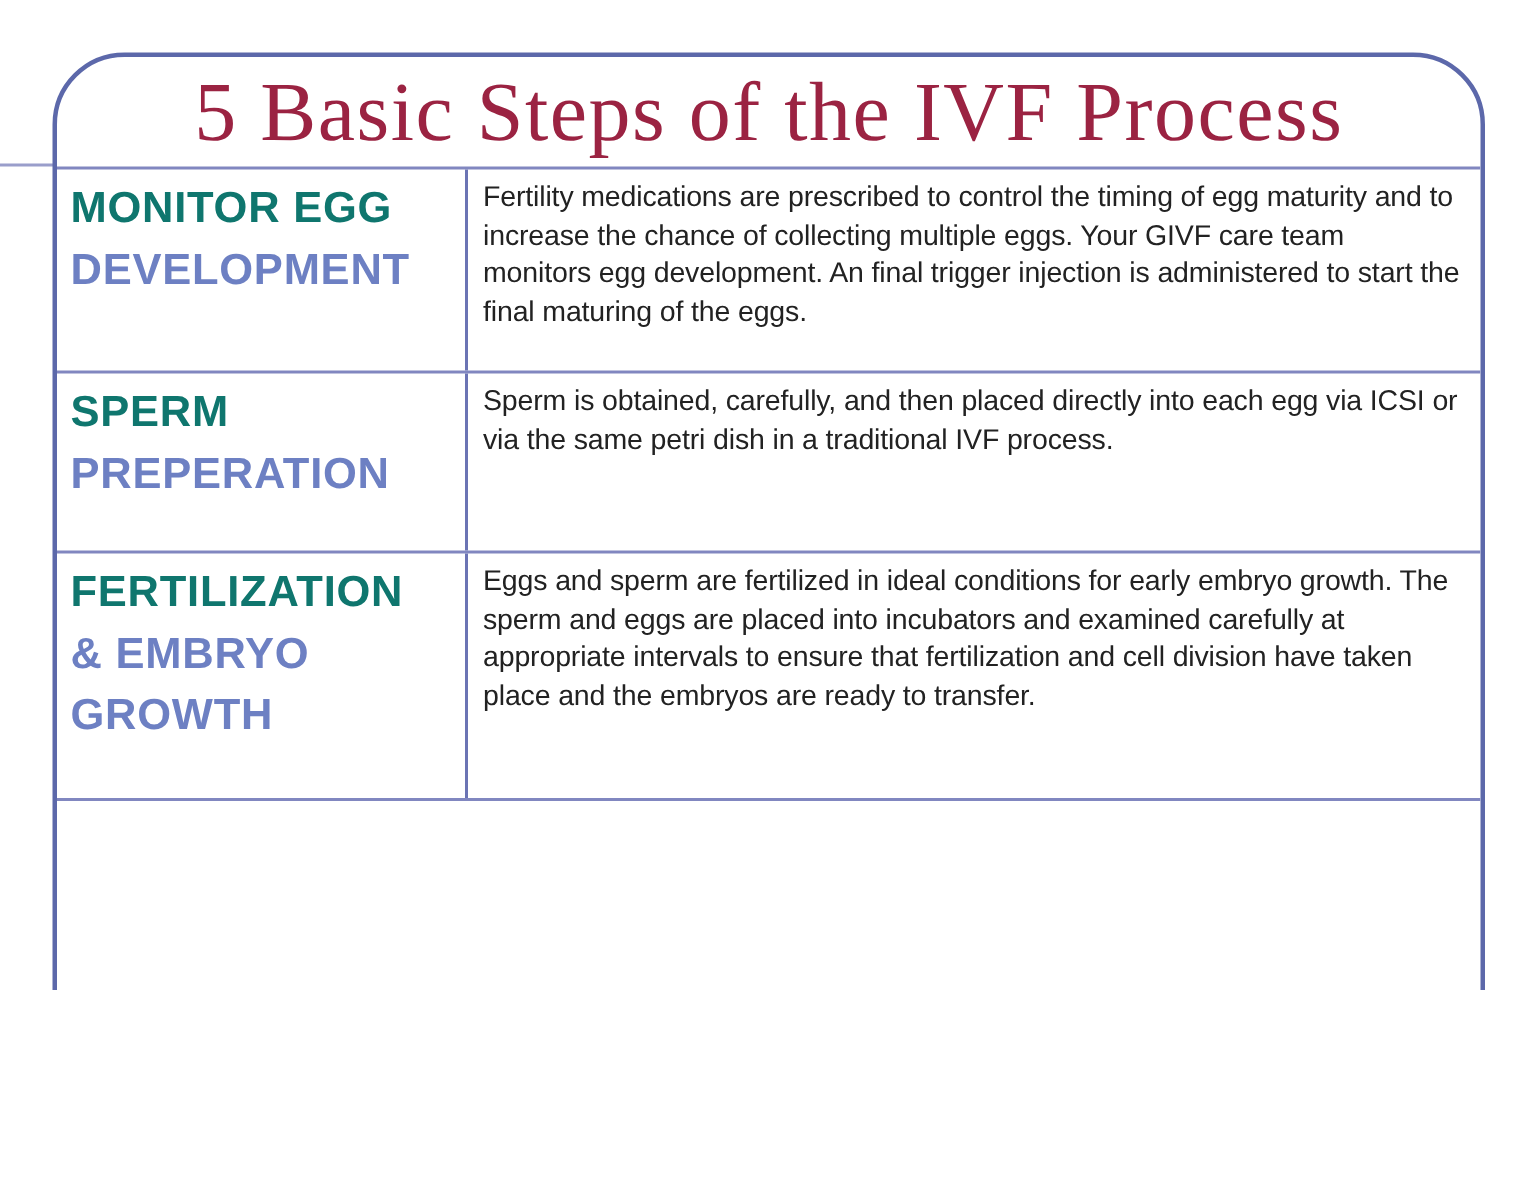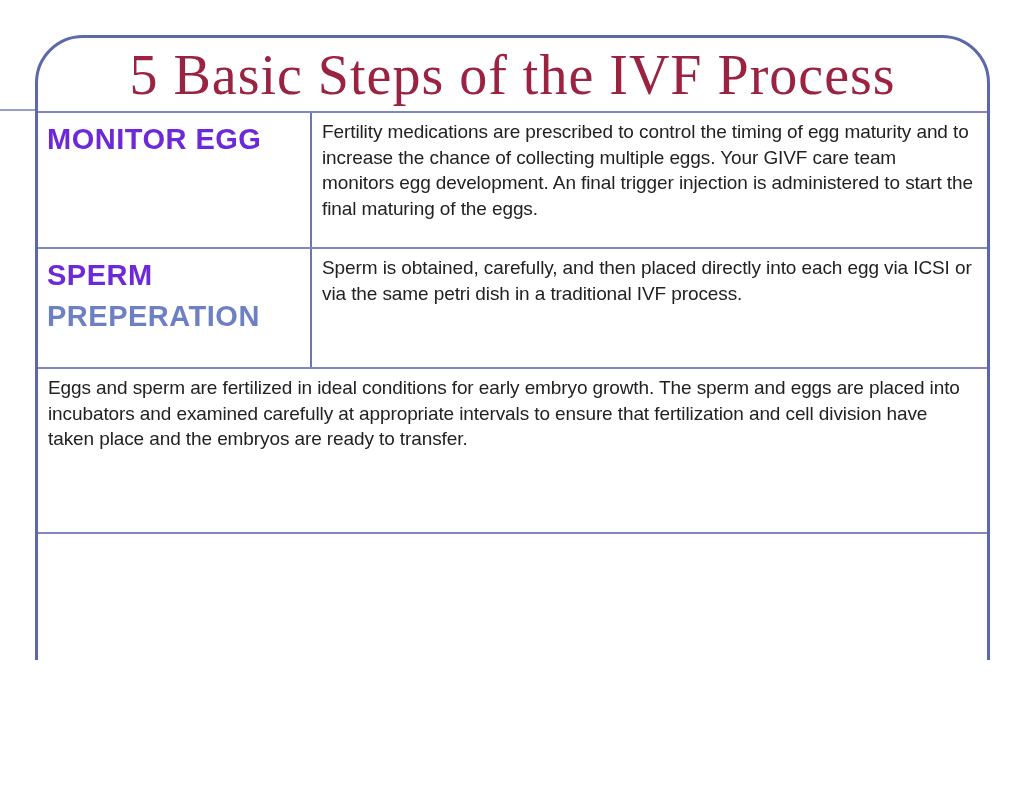--- a/index.html
+++ b/index.html
@@ -71,21 +71,21 @@
     padding: 6px 4px 0 9px;
     flex: 0 0 auto;
   }
   .label-red, .label-blue {
     font-weight: bold;
     font-size: 29px;
     line-height: 41px;
     letter-spacing: 0.5px;
     white-space: pre-line;
   }
-  .label-red { color: #6d28d9; }
+  .label-red { color: #0f766e; }
   .label-blue { color: #6d80c3; }
   .cell-desc {
     flex: 1 1 auto;
     box-sizing: border-box;
     padding: 6px 14px 0 10px;
     font-size: 19px;
     line-height: 25.5px;
     letter-spacing: -0.1px;
     color: #222222;
   }
@@ -97,34 +97,40 @@
   <div class="edge-line"></div>
   <div class="card">
 
     <div class="title-row">
       <h1 class="title">5 Basic Steps of the IVF Process</h1>
     </div>
 
     <div class="row r1">
       <div class="cell-label">
         <div class="label-red">MONITOR EGG</div>
+        <div class="label-blue">DEVELOPMENT</div>
       </div>
       <div class="cell-desc">Fertility medications are prescribed to control the timing of egg maturity and to increase the chance of collecting multiple eggs. Your GIVF care team monitors egg development. An final trigger injection is administered to start the final maturing of the eggs.</div>
     </div>
 
 
     <div class="row r3">
       <div class="cell-label">
         <div class="label-red">SPERM</div>
         <div class="label-blue">PREPERATION</div>
       </div>
       <div class="cell-desc">Sperm is obtained, carefully, and then placed directly into each egg via ICSI or via the same petri dish in a traditional IVF process.</div>
     </div>
 
     <div class="row r4">
+      <div class="cell-label">
+        <div class="label-red">FERTILIZATION</div>
+        <div class="label-blue">&amp; EMBRYO
+GROWTH</div>
+      </div>
       <div class="cell-desc">Eggs and sperm are fertilized in ideal conditions for early embryo growth. The sperm and eggs are placed into incubators and examined carefully at appropriate intervals to ensure that fertilization and cell division have taken place and the embryos are ready to transfer.</div>
     </div>
 
     <div class="row r5">
     </div>
 
   </div>
 </div>
 
 </body></html>

